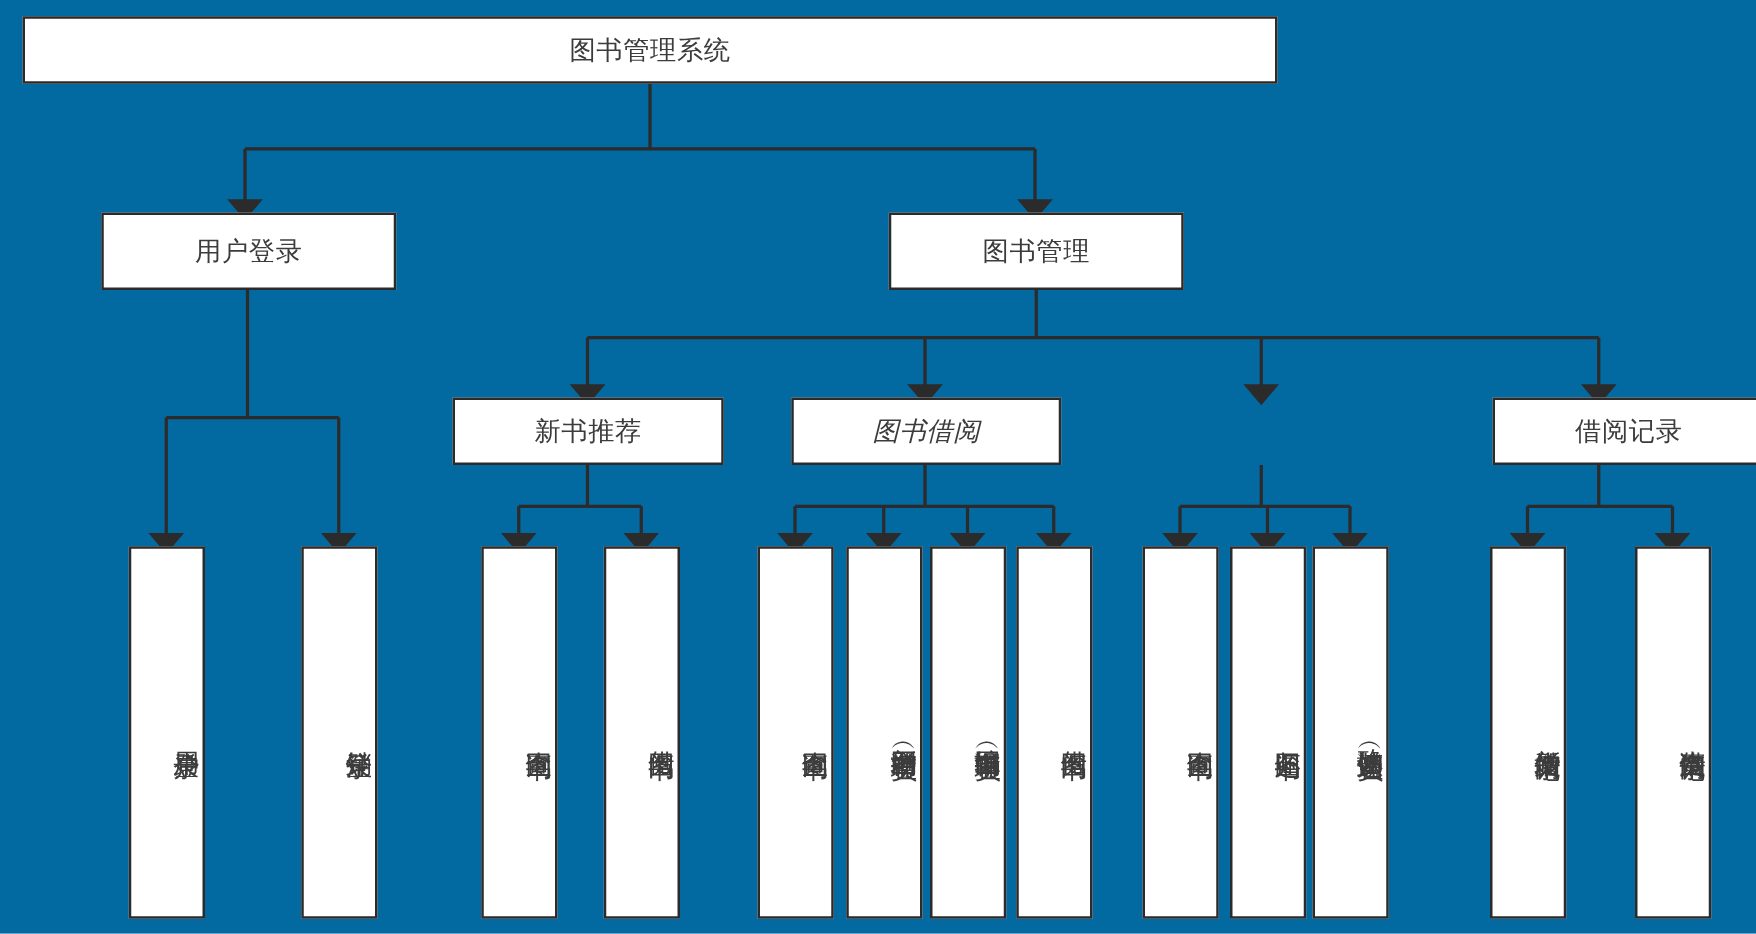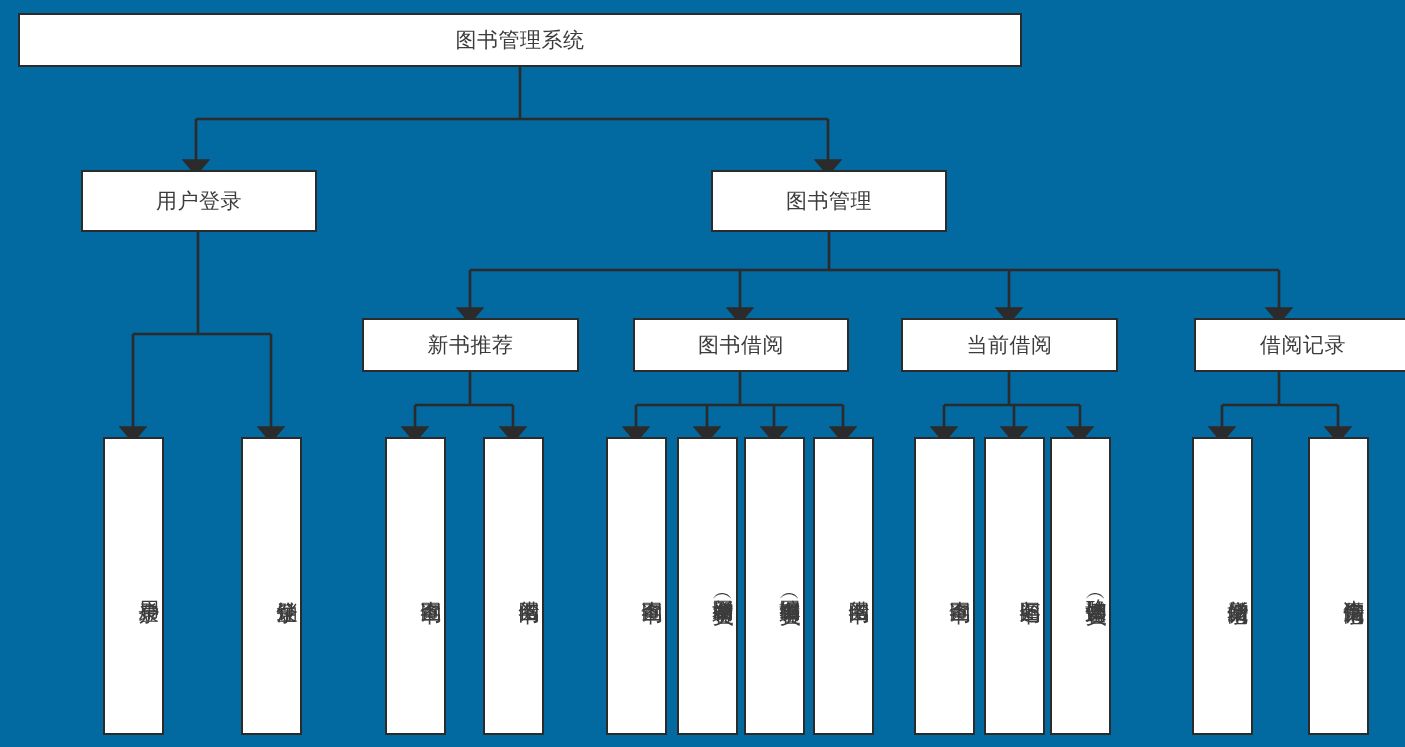--- a/index.html
+++ b/index.html
@@ -128,25 +128,22 @@
   <div class="node horiz" style="left: 81px; top: 170px; width: 236px; height: 62px;">
     <span>用户登录</span>
   </div>
   <div class="node horiz" style="left: 362px; top: 318px; width: 217px; height: 54px;">
     <span>新书推荐</span>
   </div>
 
   <div class="node horiz" style="left: 711px; top: 170px; width: 236px; height: 62px;">
     <span>图书管理</span>
   </div>
-  <div class="node horiz" style="left: 633px; top: 318px; width: 216px; height: 54px;">
+  <div class="node horiz" style="left: 633px; top: 318px; width: 216px; height: 54px; font-style: italic;">
     <span>图书借阅</span>
-  </div>
-  <div class="node horiz" style="left: 901px; top: 318px; width: 217px; height: 54px;">
-    <span>当前借阅</span>
   </div>
   <div class="node horiz" style="left: 1170px; top: 318px; width: 218px; height: 54px; margin-left: 24px;">
     <span>借阅记录</span>
   </div>
 
   <div class="node vert" style="left: 103px; top: 437px; width: 61px; height: 298px;">
     <span class="vtxt">用户登录</span>
   </div>
   <div class="node vert" style="left: 241px; top: 437px; width: 61px; height: 298px;">
     <span class="vtxt">注销登录</span>

